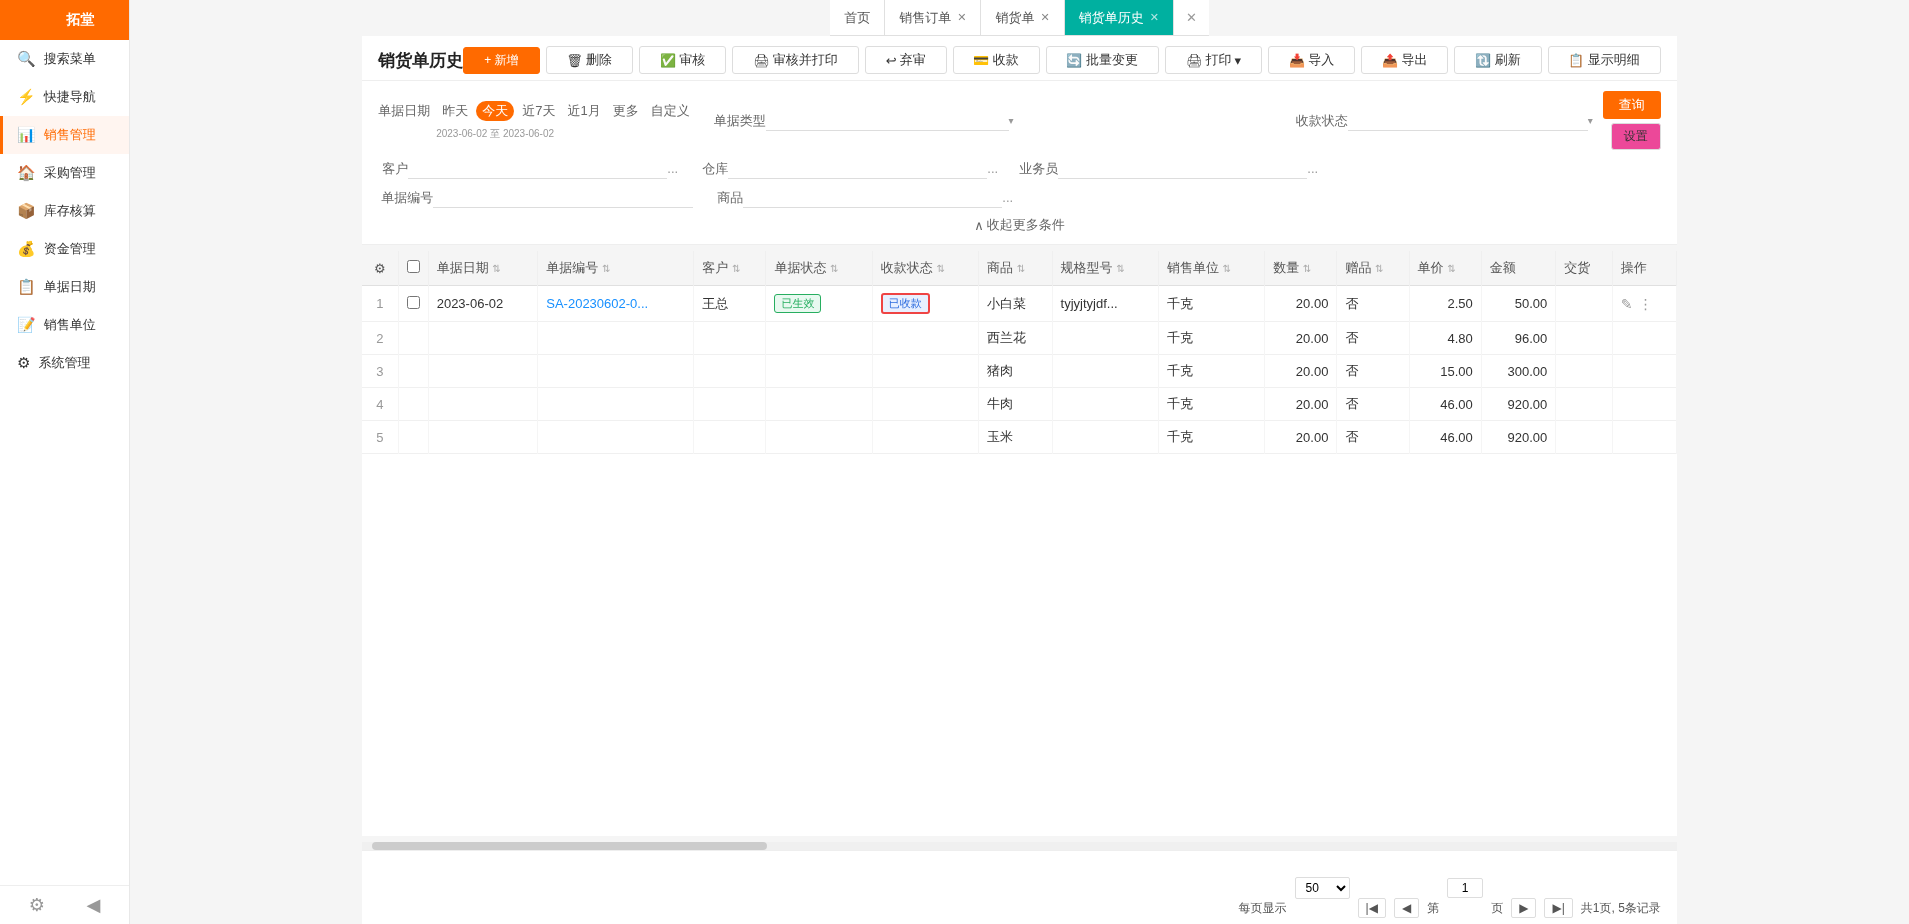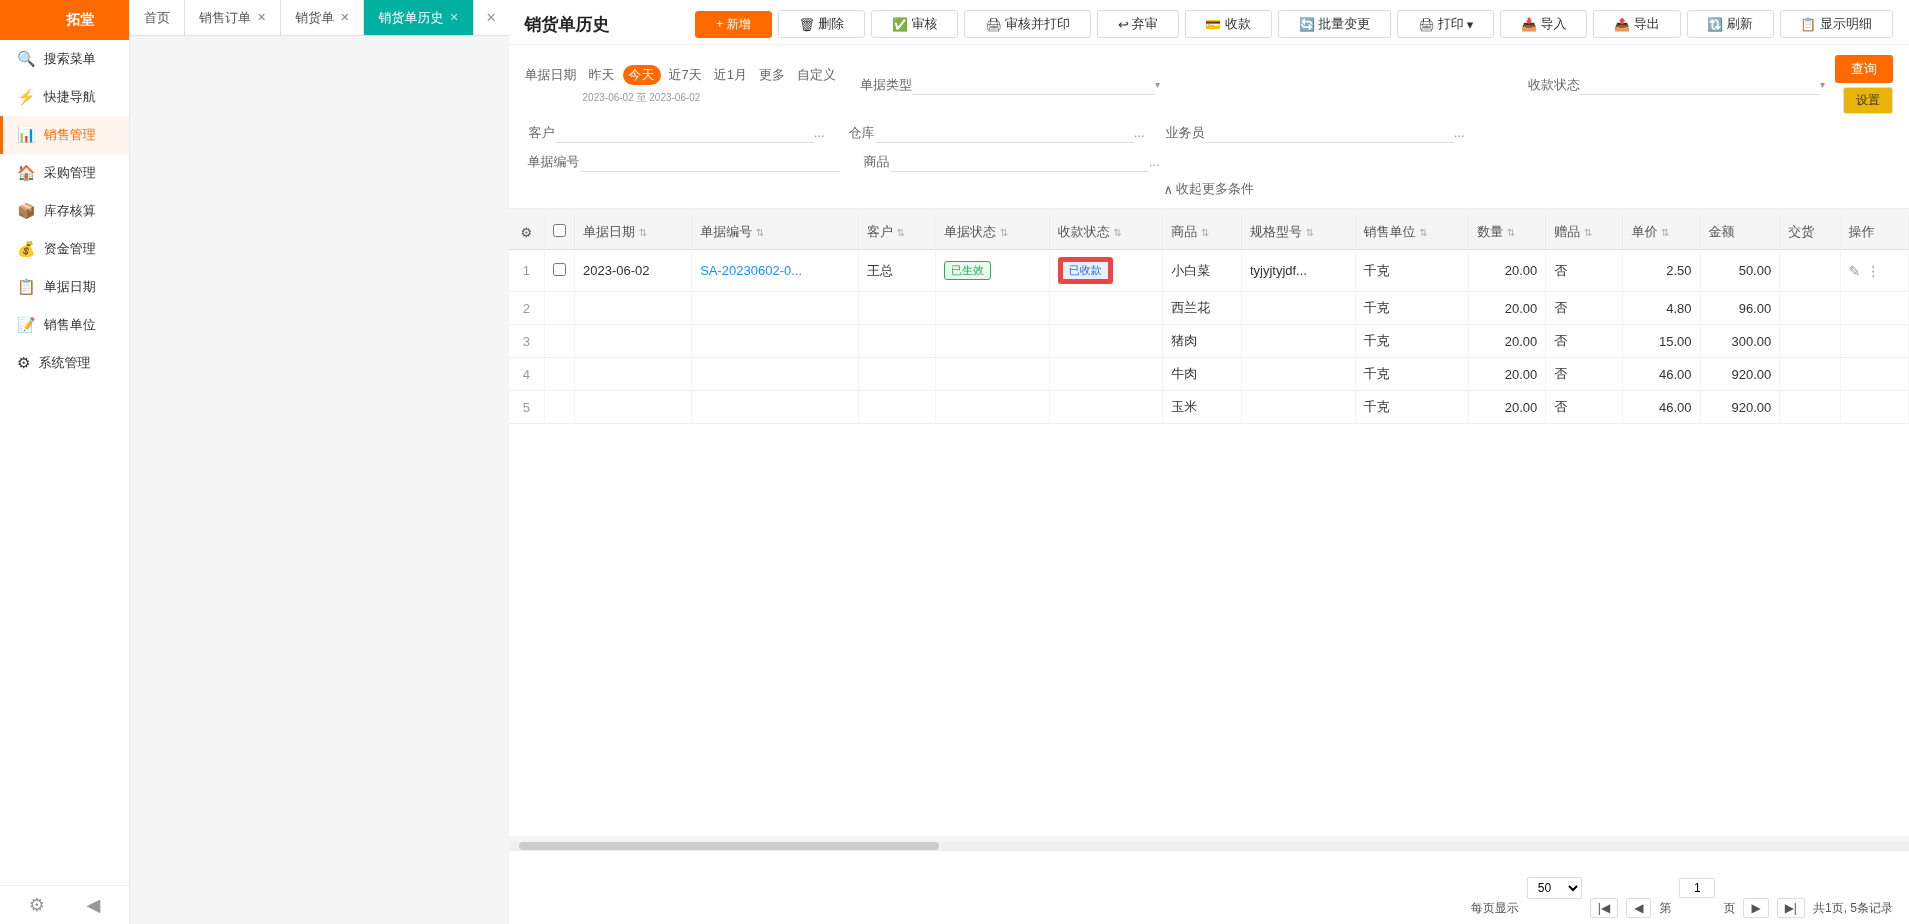--- a/index.html
+++ b/index.html
@@ -43,22 +43,23 @@
       align-items: center;
       justify-content: space-around;
       padding: 8px;
     }
     .sidebar-bottom span { font-size: 18px; cursor: pointer; color: #999; }
 
     
     .main {
       flex: 1;
       display: flex;
-      flex-direction: row;
+      flex-direction: column;
       overflow: hidden;
+      align-items: center;
     }
 
     
     .tab-bar {
       display: flex;
       align-items: center;
       background: #fff;
       border-bottom: 1px solid #e0e0e0;
       height: 36px;
       flex-shrink: 0;
@@ -194,21 +195,21 @@
     .query-btn {
       background: #ff6a00;
       color: #fff;
       border: none;
       padding: 5px 16px;
       border-radius: 3px;
       cursor: pointer;
       font-size: 13px;
     }
     .set-btn {
-      background: #eab308;
+      background: #ec4899;
       color: #333;
       border: 1px solid #ddd;
       padding: 4px 12px;
       border-radius: 3px;
       cursor: pointer;
       font-size: 12px;
     }
     .dots { color: #999; cursor: pointer; }
     .dropdown-arrow { color: #999; font-size: 10px; }
 
@@ -250,21 +251,21 @@
       color: #27ae60;
       border: 1px solid #27ae60;
       border-radius: 3px;
       padding: 1px 6px;
       font-size: 11px;
     }
     .tag-blue {
       display: inline-block;
       background: #e8f0ff;
       color: #2d6cdf;
-      border: 5px solid #ef4444;
+      border: 2px solid #ef4444;
       border-radius: 3px;
       padding: 1px 6px;
       font-size: 11px;
     }
     .link-text { color: #1890ff; cursor: pointer; }
     .action-icons { display: flex; gap: 6px; }
     .action-icon { cursor: pointer; color: #999; font-size: 14px; }
     th .sort-icon { cursor: pointer; font-size: 10px; color: #aaa; }
 
     

